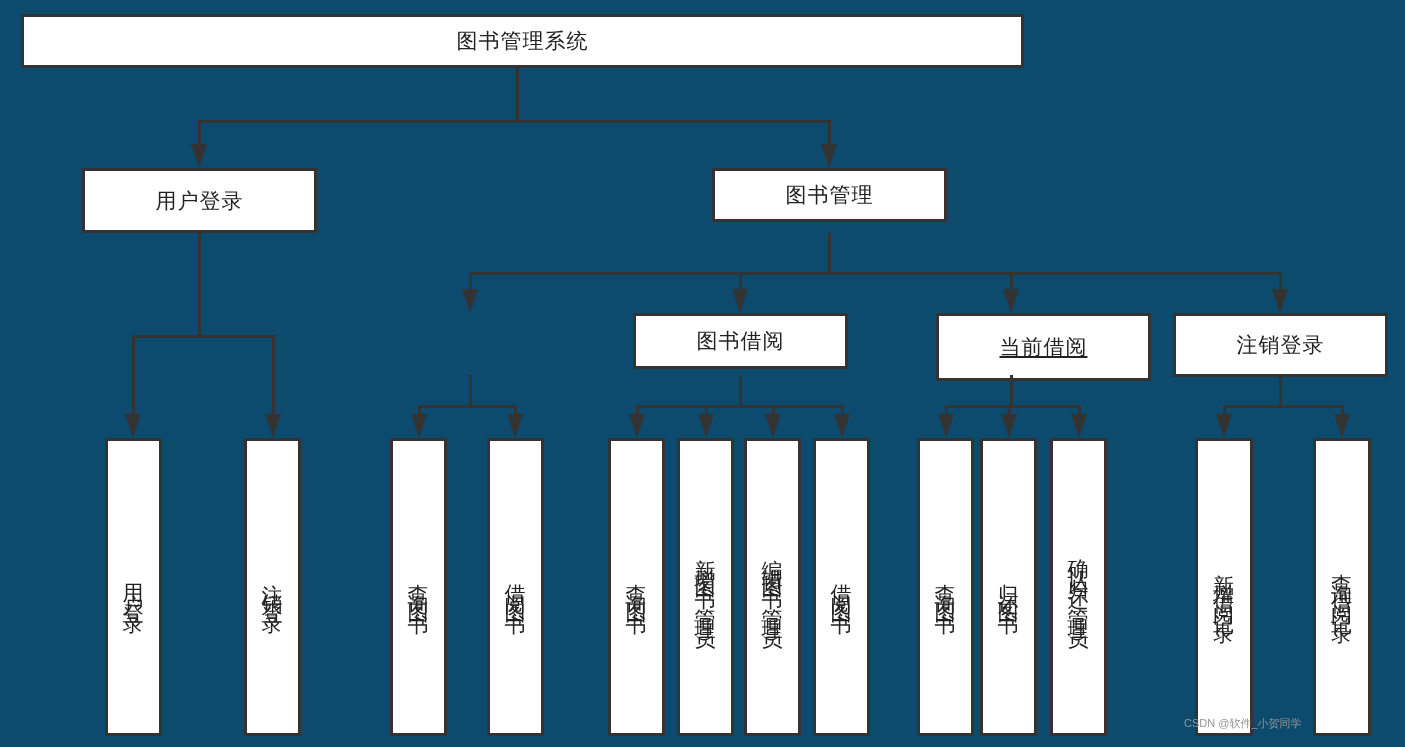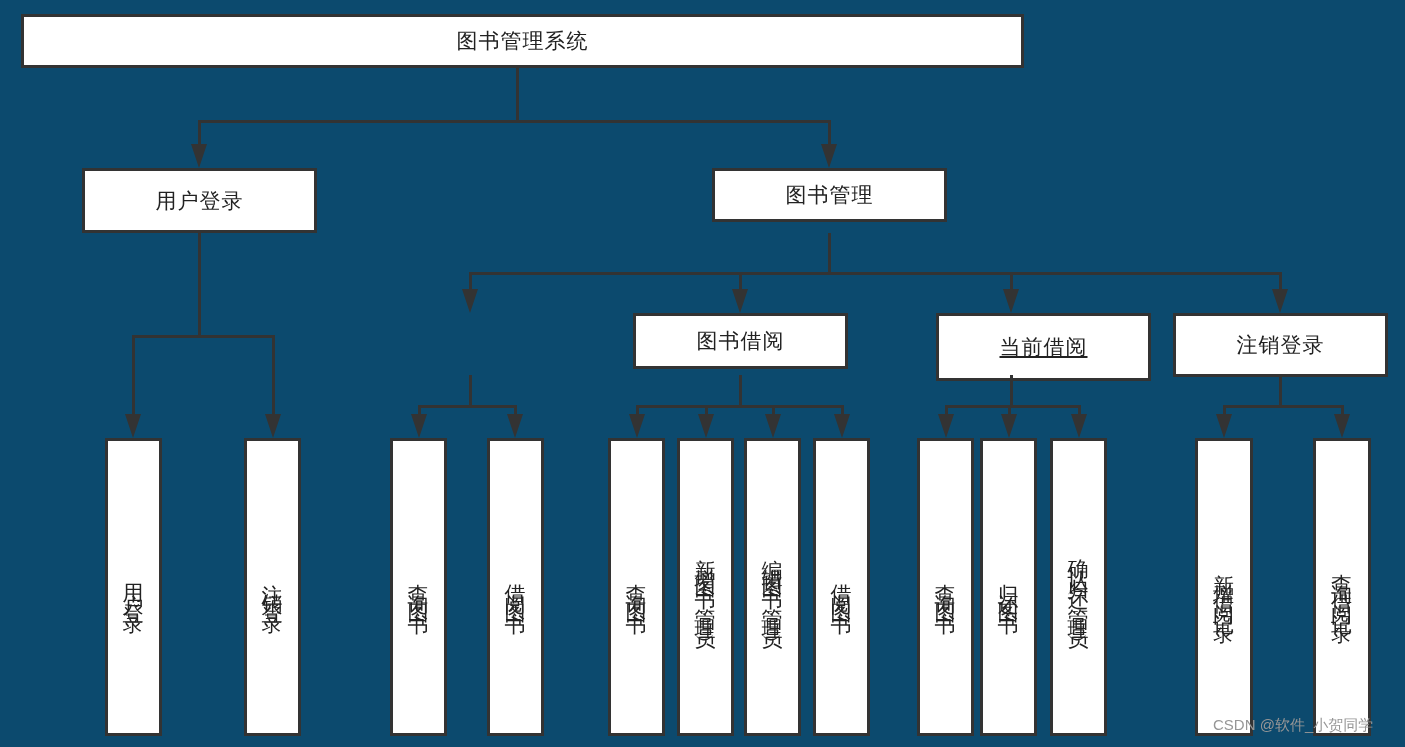--- a/index.html
+++ b/index.html
@@ -50,25 +50,24 @@
   .hl{position:absolute;height:3px;background:var(--line);}
   .ah{
     position:absolute;width:0;height:0;
     border-left:8px solid transparent;
     border-right:8px solid transparent;
     border-top:24px solid var(--line);
   }
   .watermark{
     position:absolute;
     left:1184px;top:716px;
-    font-size:15px;
+    font-size:11px;
     color:#969696;
     z-index:5;
     white-space:nowrap;
-    margin-left:29px;
   }
 </style>
 </head>
 <body>
 
 <div class="canvas">
 
   <div class="node" style="left:21px;top:14px;width:1003px;height:54px;">
     <span>图书管理系统</span>
   </div>

